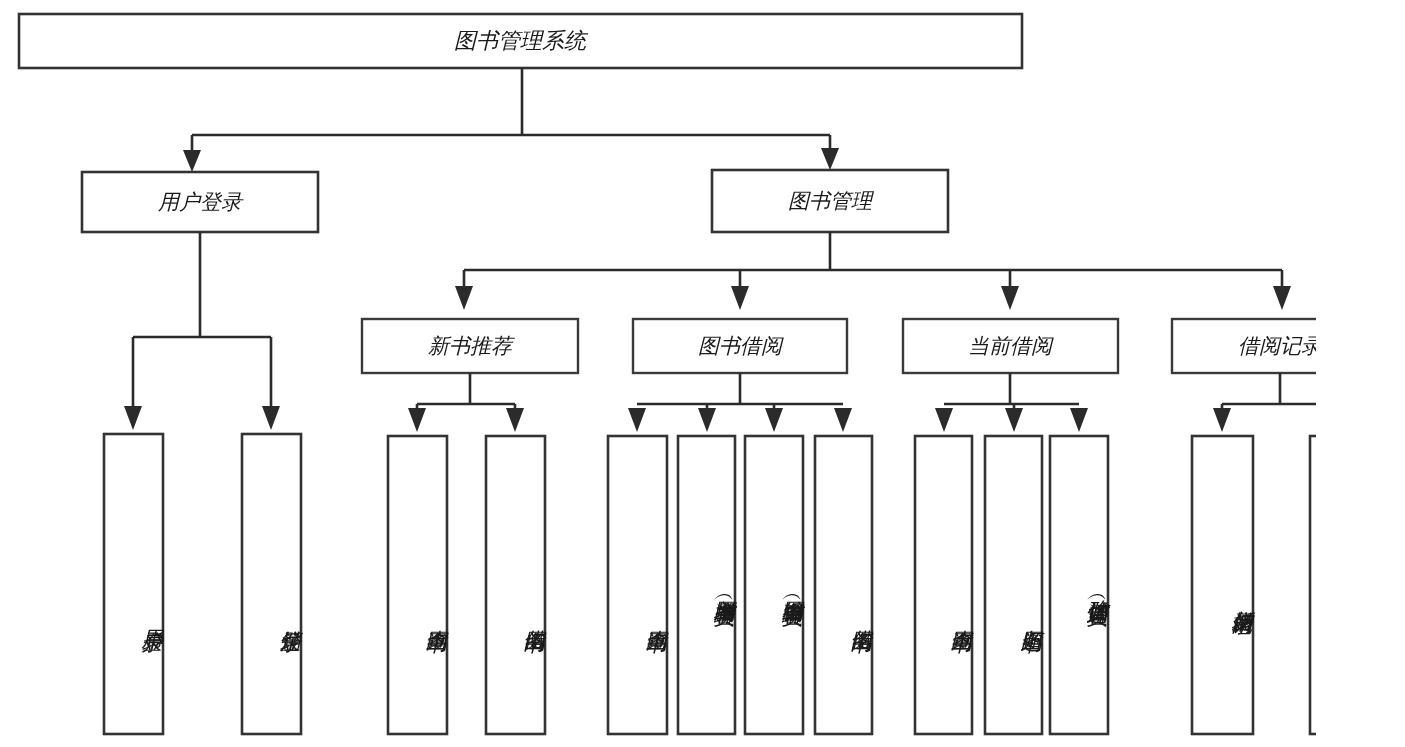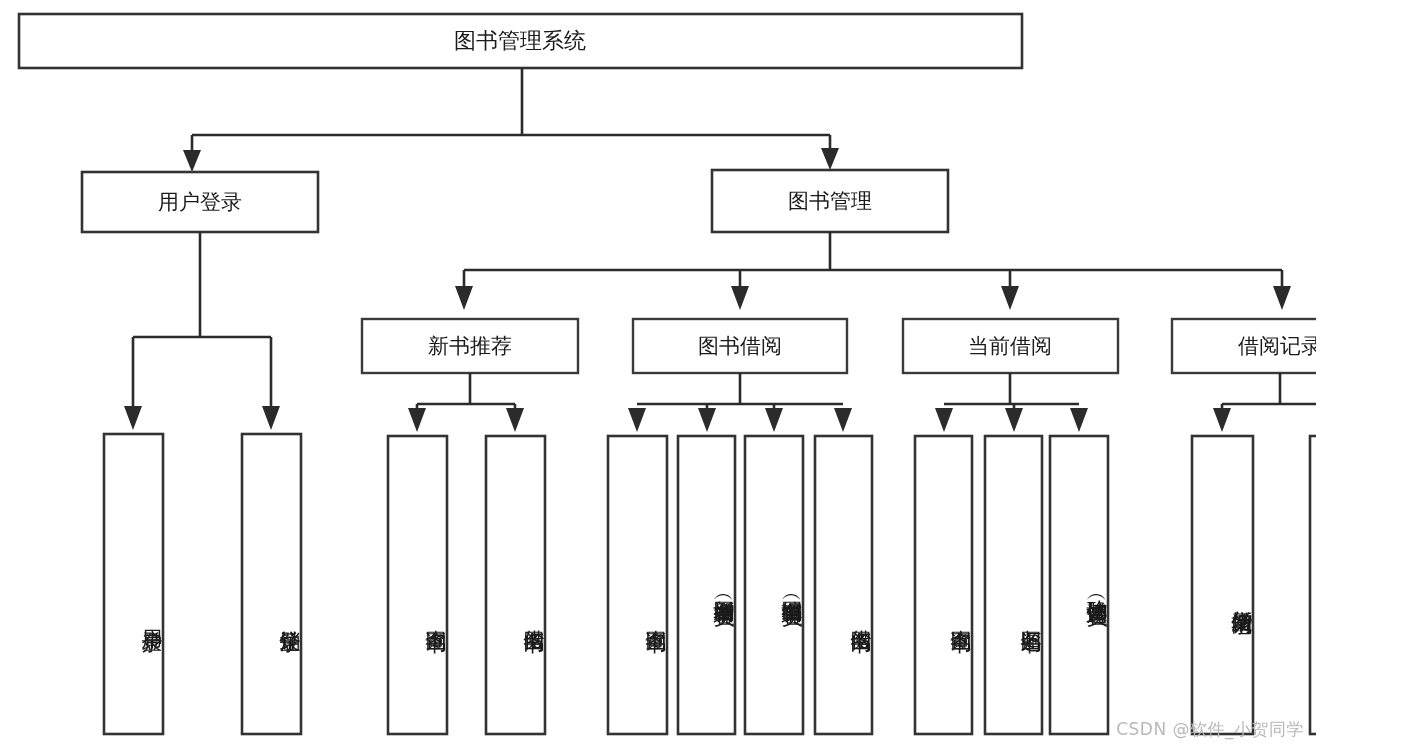--- a/index.html
+++ b/index.html
@@ -10,20 +10,21 @@
   }
   body {
     font-family: "DejaVu Sans", "Liberation Sans", sans-serif;
   }
   #diagram-root {
     position: relative;
     width: 1316px;
     height: 747px;
     background: #ffffff;
     overflow: hidden;
+    font-style: italic;
   }
   svg.diagram-svg {
     position: absolute;
     left: 0;
     top: 0;
     width: 1405px;
     height: 747px;
     display: block;
   }
   .node-box {
@@ -212,15 +213,14 @@
   <div class="leaf-label" style="left:745px; top:443px; width:58px; height:288px;">编辑图书（管理员）</div>
   <div class="leaf-label" style="left:815px; top:500px; width:57px; height:230px;">借阅图书</div>
 
   <div class="leaf-label" style="left:915px; top:500px; width:57px; height:230px;">查询图书</div>
   <div class="leaf-label" style="left:985px; top:500px; width:57px; height:230px;">归还图书</div>
   <div class="leaf-label" style="left:1050px; top:443px; width:58px; height:288px;">确认归还（管理员）</div>
 
   <div class="leaf-label" style="left:1192px; top:462px; width:61px; height:268px;">新增借阅记录</div>
   <div class="leaf-label" style="left:1310px; top:462px; width:61px; height:268px;">查询借阅记录</div>
 
-  <div class="watermark">CSDN @软件_小贺同学</div>
 
 </div>
 
 </body></html>

